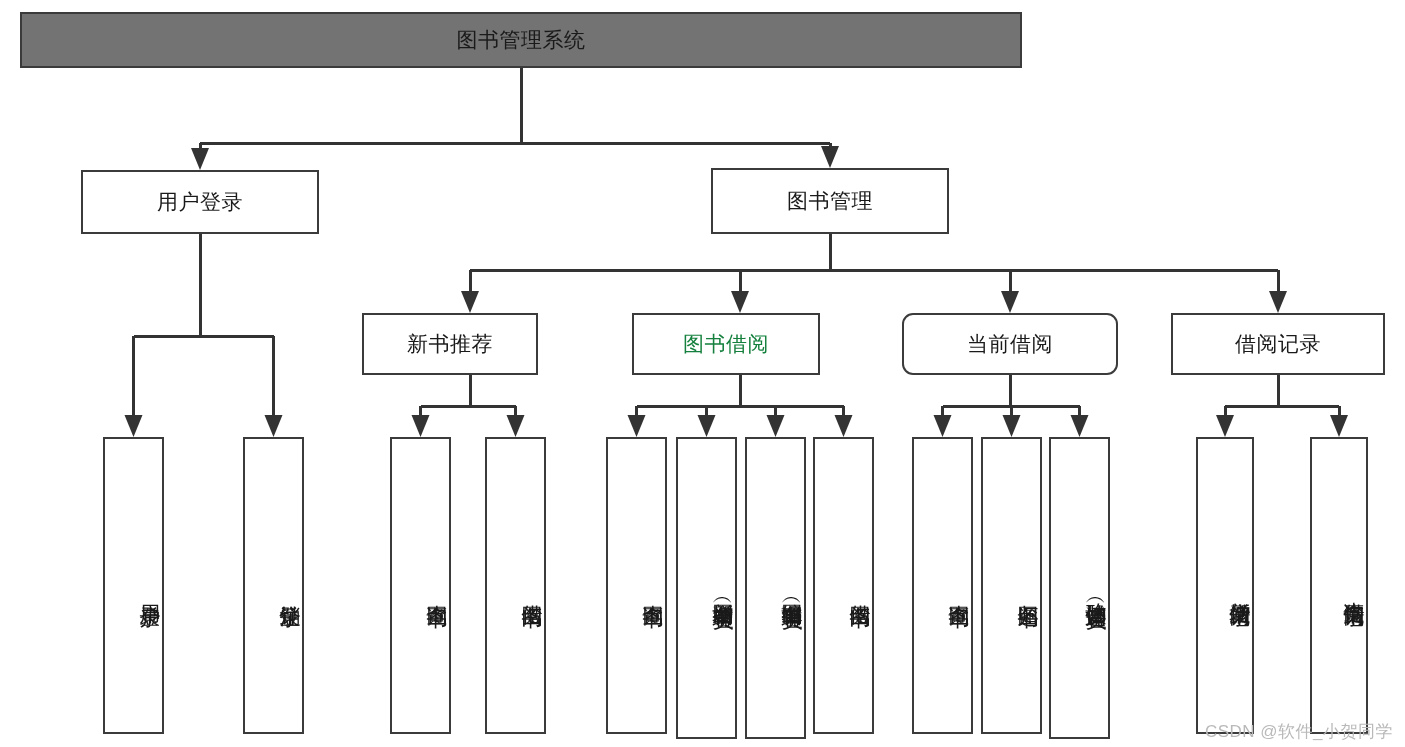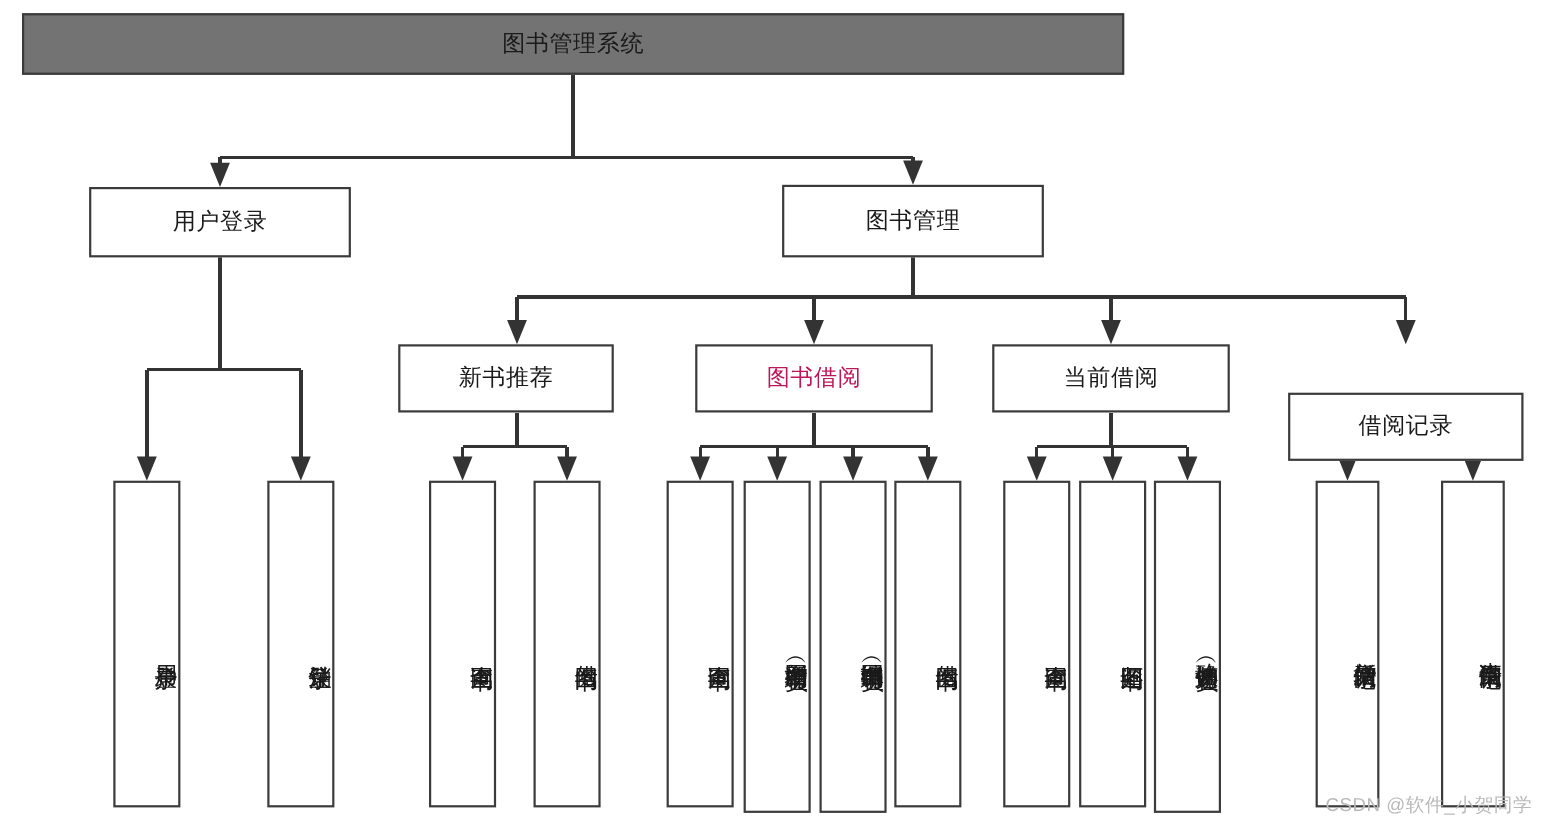--- a/index.html
+++ b/index.html
@@ -137,57 +137,57 @@
       </div>
       <div class="node v" style="left: 103px; top: 437px; width: 61px; height: 297px; border-color: rgb(59, 59, 59); background: rgb(255, 255, 255); color: rgb(26, 26, 26);">
         <span>用户登录</span>
       </div>
       <div class="node v" style="left: 243px; top: 437px; width: 61px; height: 297px; border-color: rgb(59, 59, 59); background: rgb(255, 255, 255); color: rgb(26, 26, 26);">
         <span>注销登录</span>
       </div>
       <div class="node h" style="left: 711px; top: 168px; width: 238px; height: 66px; border-color: rgb(59, 59, 59); background: rgb(255, 255, 255); color: rgb(26, 26, 26); text-align: right;">
         <span>图书管理</span>
       </div>
-      <div class="node h" style="left: 362px; top: 313px; width: 196px; height: 62px; border-color: rgb(59, 59, 59); background: rgb(255, 255, 255); color: rgb(26, 26, 26);">
+      <div class="node h" style="left: 362px; top: 313px; width: 176px; height: 62px; border-color: rgb(59, 59, 59); background: rgb(255, 255, 255); color: rgb(26, 26, 26);">
         <span>新书推荐</span>
       </div>
       <div class="node v" style="left: 390px; top: 437px; width: 61px; height: 297px; border-color: rgb(59, 59, 59); background: rgb(255, 255, 255); color: rgb(26, 26, 26);">
         <span>查询图书</span>
       </div>
       <div class="node v" style="left: 485px; top: 437px; width: 61px; height: 297px; border-color: rgb(59, 59, 59); background: rgb(255, 255, 255); color: rgb(26, 26, 26);">
         <span>借阅图书</span>
       </div>
-      <div class="node h" style="left: 632px; top: 313px; width: 216px; height: 62px; border-color: rgb(59, 59, 59); background: rgb(255, 255, 255); color: #be185d;">
+      <div class="node h" style="left: 632px; top: 313px; width: 188px; height: 62px; border-color: rgb(59, 59, 59); background: rgb(255, 255, 255); color: #15803d;">
         <span>图书借阅</span>
       </div>
       <div class="node v" style="left: 606px; top: 437px; width: 61px; height: 297px; border-color: rgb(59, 59, 59); background: rgb(255, 255, 255); color: rgb(26, 26, 26);">
         <span>查询图书</span>
       </div>
       <div class="node v tall" style="left: 676px; top: 437px; width: 61px; height: 302px; border-color: rgb(59, 59, 59); background: rgb(255, 255, 255); color: rgb(26, 26, 26);">
         <span>新增图书（管理员）</span>
       </div>
       <div class="node v tall" style="left: 745px; top: 437px; width: 61px; height: 302px; border-color: rgb(59, 59, 59); background: rgb(255, 255, 255); color: rgb(26, 26, 26);">
         <span>编辑图书（管理员）</span>
       </div>
       <div class="node v" style="left: 813px; top: 437px; width: 61px; height: 297px; border-color: rgb(59, 59, 59); background: rgb(255, 255, 255); color: rgb(26, 26, 26);">
         <span>借阅图书</span>
       </div>
-      <div class="node h" style="left: 902px; top: 313px; width: 216px; height: 62px; border-color: rgb(59, 59, 59); background: rgb(255, 255, 255); color: rgb(26, 26, 26);">
+      <div class="node h" style="left: 902px; top: 313px; width: 216px; height: 62px; border-color: rgb(59, 59, 59); background: rgb(255, 255, 255); color: rgb(26, 26, 26); border-radius: 11px;">
         <span>当前借阅</span>
       </div>
       <div class="node v" style="left: 912px; top: 437px; width: 61px; height: 297px; border-color: rgb(59, 59, 59); background: rgb(255, 255, 255); color: rgb(26, 26, 26);">
         <span>查询图书</span>
       </div>
       <div class="node v" style="left: 981px; top: 437px; width: 61px; height: 297px; border-color: rgb(59, 59, 59); background: rgb(255, 255, 255); color: rgb(26, 26, 26);">
         <span>归还图书</span>
       </div>
       <div class="node v tall" style="left: 1049px; top: 437px; width: 61px; height: 302px; border-color: rgb(59, 59, 59); background: rgb(255, 255, 255); color: rgb(26, 26, 26);">
         <span>确认归还（管理员）</span>
       </div>
-      <div class="node h" style="left: 1171px; top: 313px; width: 214px; height: 62px; border-color: rgb(59, 59, 59); background: rgb(255, 255, 255); color: rgb(26, 26, 26); margin-top: 44px;">
+      <div class="node h" style="left: 1171px; top: 313px; width: 214px; height: 62px; border-color: rgb(59, 59, 59); background: rgb(255, 255, 255); color: rgb(26, 26, 26);">
         <span>借阅记录</span>
       </div>
       <div class="node v tall" style="left: 1196px; top: 437px; width: 58px; height: 297px; border-color: rgb(59, 59, 59); background: rgb(255, 255, 255); color: rgb(26, 26, 26);">
         <span>新增借阅记录</span>
       </div>
       <div class="node v tall" style="left: 1310px; top: 437px; width: 58px; height: 297px; border-color: rgb(59, 59, 59); background: rgb(255, 255, 255); color: rgb(26, 26, 26);">
         <span>查询借阅记录</span>
       </div>
     </div>
   <div id="watermark">CSDN @软件_小贺同学</div>

